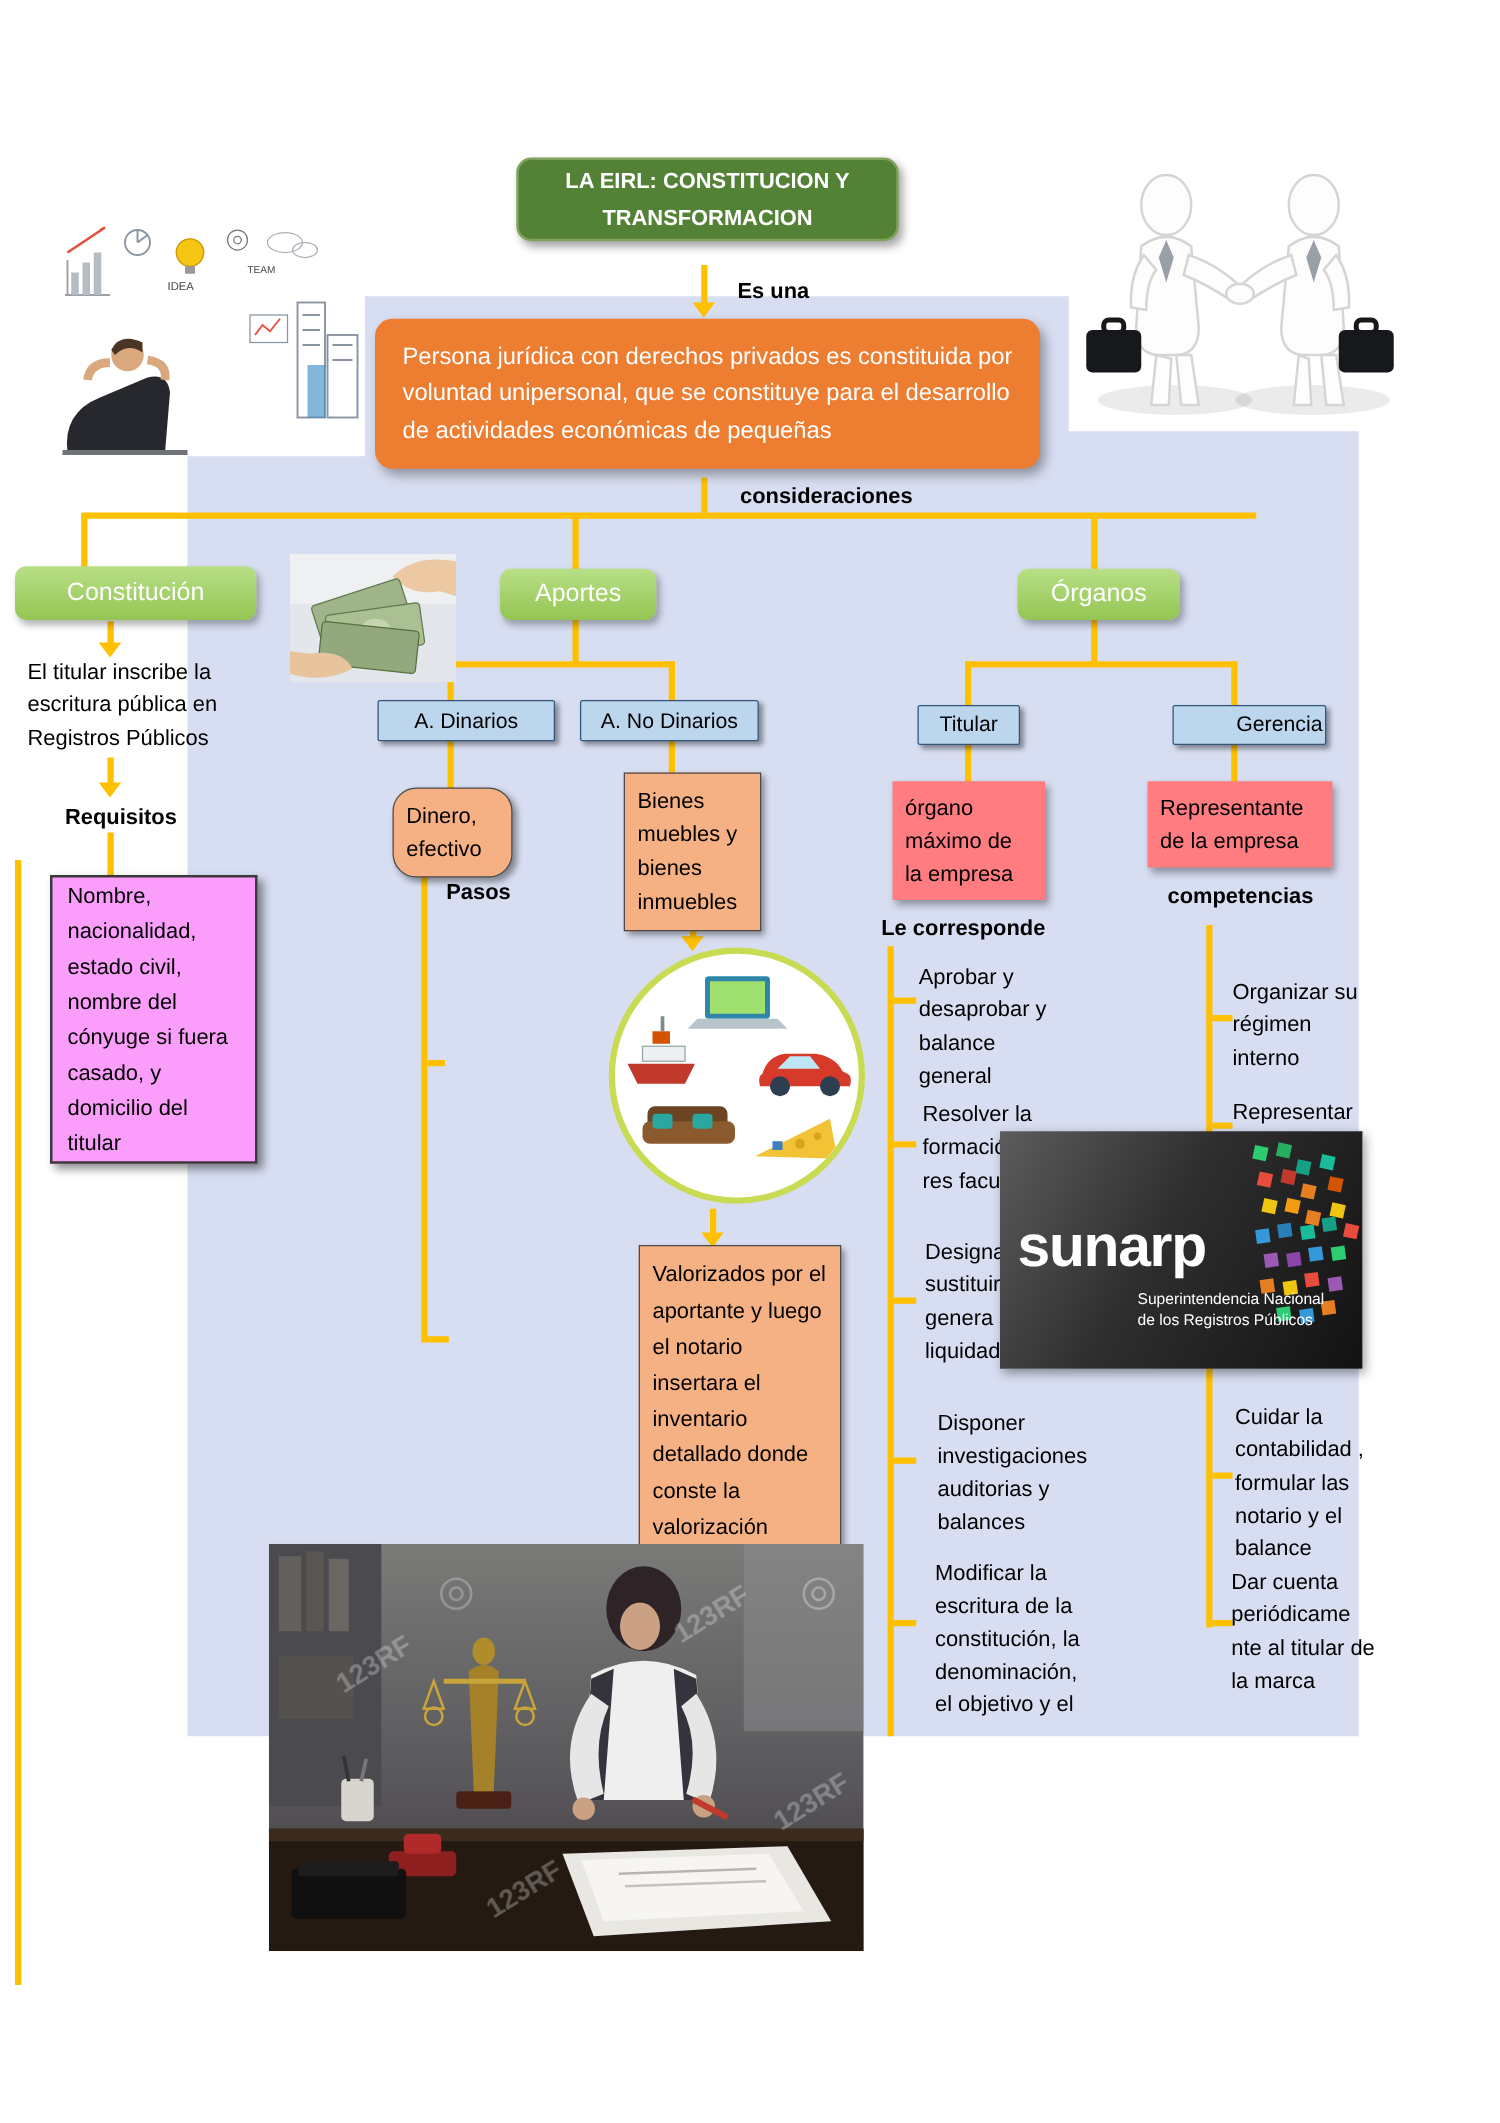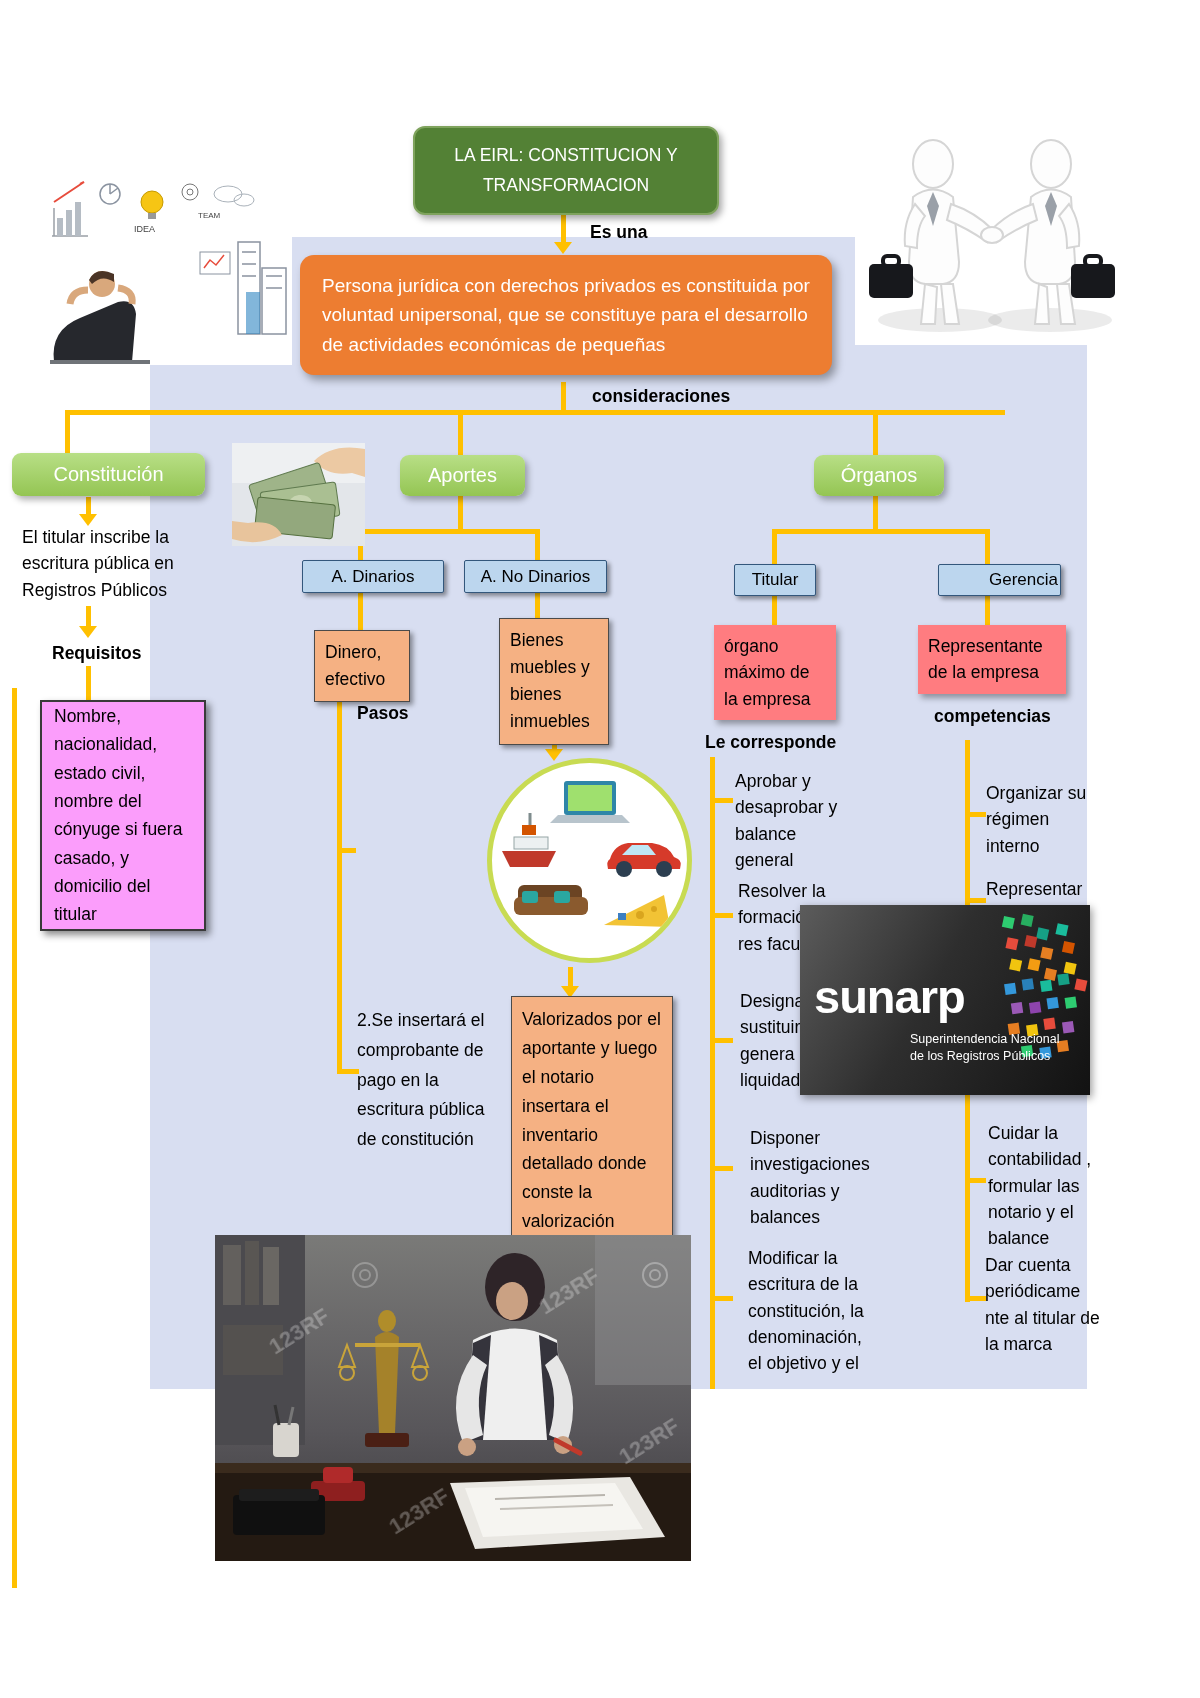--- a/index.html
+++ b/index.html
@@ -7,22 +7,22 @@
   body { font-family:"Liberation Sans", sans-serif; color:#000; }
   .canvas { position:relative; width:1200px; height:1698px; background:#fff; overflow:hidden; }
 
   .panel { position:absolute; left:150px; top:237px; width:937px; height:1152px; background:#D8DEF1; z-index:0; }
 
   .yline { position:absolute; background:#FFC000; z-index:1; }
   .yhead { position:absolute; width:0; height:0; border-left:9px solid transparent; border-right:9px solid transparent; border-top:12px solid #FFC000; z-index:1; }
 
   .bold-label { position:absolute; font-weight:bold; font-size:17.5px; z-index:2; }
 
-  .title-box { position:absolute; left:413px; top:126px; width:306px; height:89px; background:#538135;
-    border:2px solid #7FA35D; border-radius:12px; color:#fff; font-weight:normal; font-size:17.5px;
+  .title-box { position:absolute; left:413px; top:126px; width:306px; height:67px; background:#538135;
+    border:2px solid #7FA35D; border-radius:12px; color:#fff; font-weight:bold; font-size:17.5px;
     display:flex; align-items:center; justify-content:flex-start; text-align:center; line-height:1.7;
     padding:6px 22px; box-shadow:3px 4px 7px rgba(0,0,0,0.35); z-index:2; }
 
   .def-box { position:absolute; left:300px; top:255px; width:532px; background:#ED7D31; border-radius:14px;
     color:#fff; font-size:19px; line-height:1.55; padding:16px 22px; box-shadow:4px 5px 9px rgba(0,0,0,0.35); z-index:2; }
 
   .green-node { position:absolute; background:linear-gradient(180deg,#B8DF86,#94C553); border-radius:9px;
     color:#fff; font-size:20px; display:flex; align-items:center; justify-content:center;
     box-shadow:3px 4px 6px rgba(0,0,0,0.3); z-index:2; }
 
@@ -136,26 +136,25 @@
     <span>Nombre, nacionalidad, estado civil, nombre del cónyuge si fuera casado, y domicilio del titular</span>
   </div>
 
   <div class="blue-node" style="left:302px; top:560px; width:142px; height:33px;">
     <span>A. Dinarios</span>
   </div>
   <div class="blue-node" style="left:464px; top:560px; width:143px; height:33px;">
     <span>A. No Dinarios</span>
   </div>
 
-  <div class="orange-node" style="left:314px; top:630px; width:96px;">
+  <div class="orange-node" style="left:314px; top:630px; width:96px;border-radius:19px;">
     <span>Dinero, efectivo</span>
   </div>
   <div class="bold-label" style="left:357px; top:703px;">Pasos</div>
 
-  <div class="text-block" style="left:357px; top:1006px; width:130px; line-height:1.7;">2.Se insertará el comprobante de pago en la escritura pública de constitución</div>
 
   <div class="orange-node" style="left:499px; top:618px; width:110px;">
     <span>Bienes muebles y bienes inmuebles</span>
   </div>
 
   <div class="circle-img">
     <svg width="195" height="195" viewBox="0 0 195 195">
       <g>
         <rect x="72" y="18" width="52" height="34" rx="3" fill="#2e86a8"></rect>
         <rect x="76" y="22" width="44" height="26" fill="#9fe06e"></rect>

